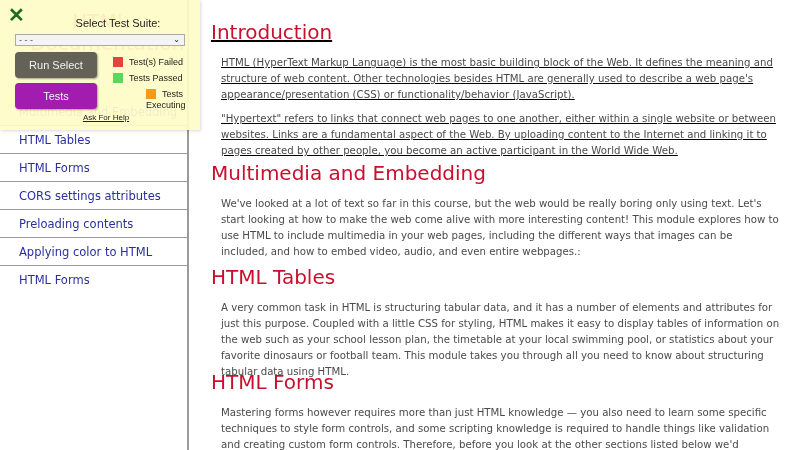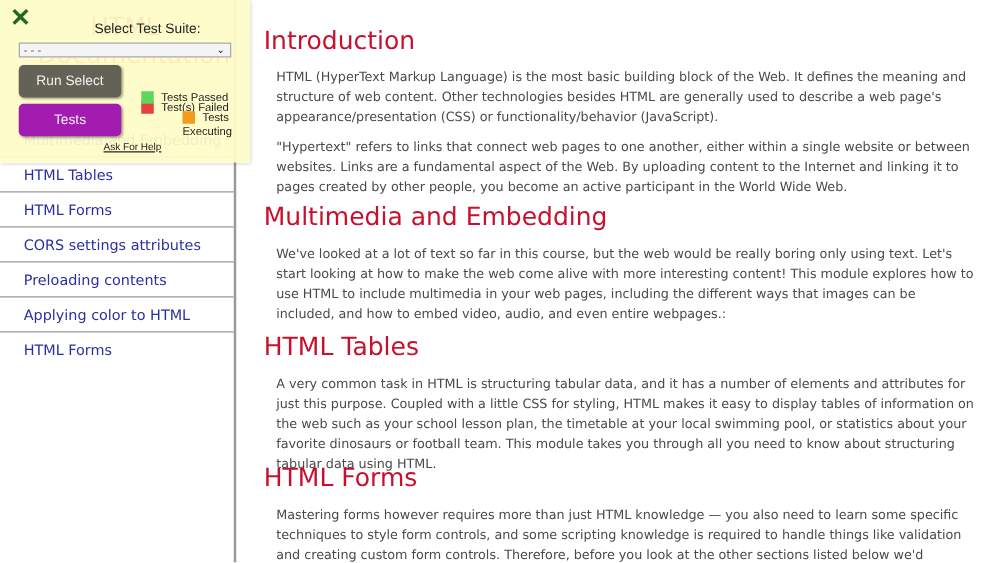--- a/index.html
+++ b/index.html
@@ -46,37 +46,37 @@
     .btn {
       position: absolute; left: 15px; width: 82px; height: 26px; border-radius: 4px;
       color: #f1f1f1; font-size: 11px; text-align: center; line-height: 26px;
       box-shadow: 1px 1px 2px rgba(0,0,0,0.35); cursor: pointer;
     }
     .btn-run { top: 52px; background: #646257; }
     .btn-tests { top: 83px; background: #a21caf; }
     .legend { position: absolute; left: 113px; font-size: 9px; color: #222; }
     .legend .sw { display: inline-block; width: 10px; height: 10px; vertical-align: middle; margin-right: 6px; }
     .legend span.t { vertical-align: middle; }
-    .lg1 { top: 56px; margin-top: 24px; } .lg2 { top: 72px; } .lg3 { top: 88px; padding-left: 33px; }
+    .lg1 { top: 56px; } .lg2 { top: 72px; } .lg3 { top: 88px; padding-left: 33px; }
     .help-link {
       position: absolute; left: 0; width: 212px; top: 113px; text-align: center;
       font-size: 8px; color: #222; text-decoration: underline; cursor: pointer;
     }
 
     
     .main { position: absolute; left: 211px; top: 0; width: 580px; }
     .main h2 {
       color: #c8102e; font-weight: normal; font-size: 20px; line-height: 24px;
       margin-bottom: 11px; font-family: "DejaVu Sans", sans-serif;
     }
     .main p {
       margin-left: 10px; color: #4a4a4a; font-size: 10.2px; line-height: 16px;
       margin-bottom: 8px; width: 560px;
     }
-    .sec-intro { position: absolute; top: 20px; }
+    .sec-intro { position: absolute; top: 20px; text-decoration: underline; }
     .sec-multi { position: absolute; top: 161px; }
     .sec-tables { position: absolute; top: 265px; }
     .sec-forms { position: absolute; top: 370px; }
   </style>
 </head>
 <body>
 
 <nav class="sidebar">
   <div class="sidebar-title">HTML Documentation</div>
   <div class="sidebar-list">

